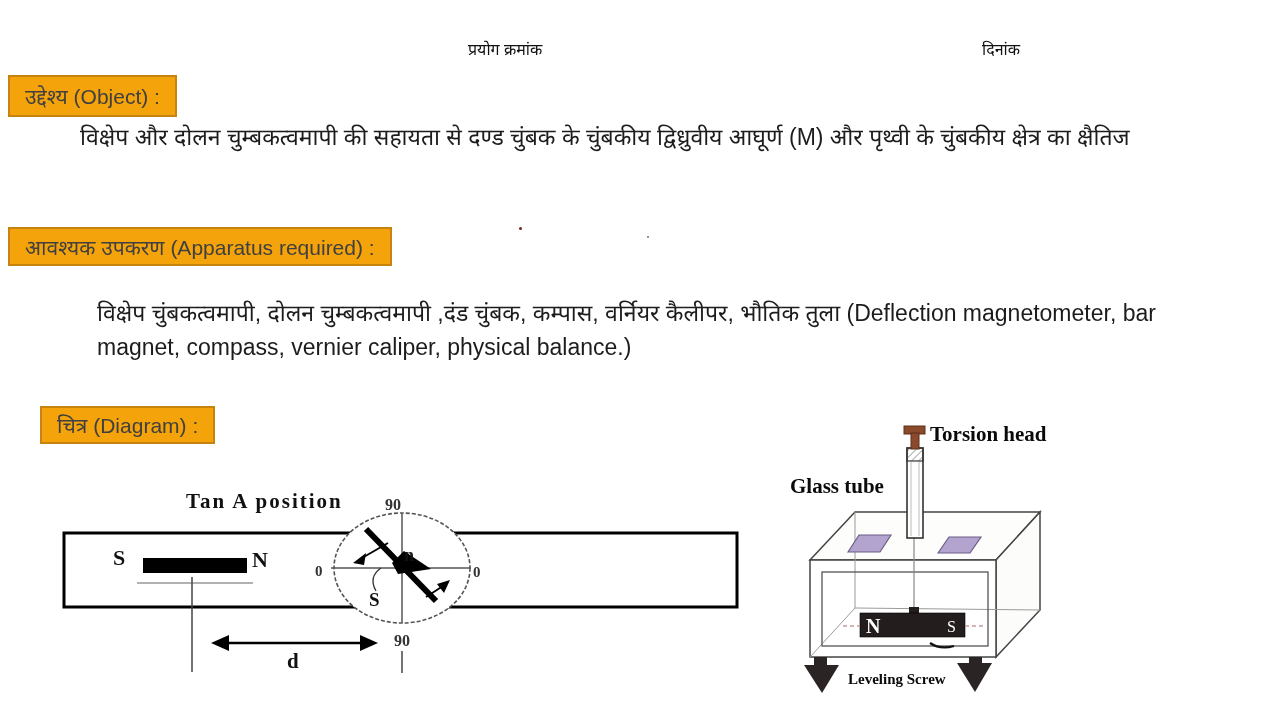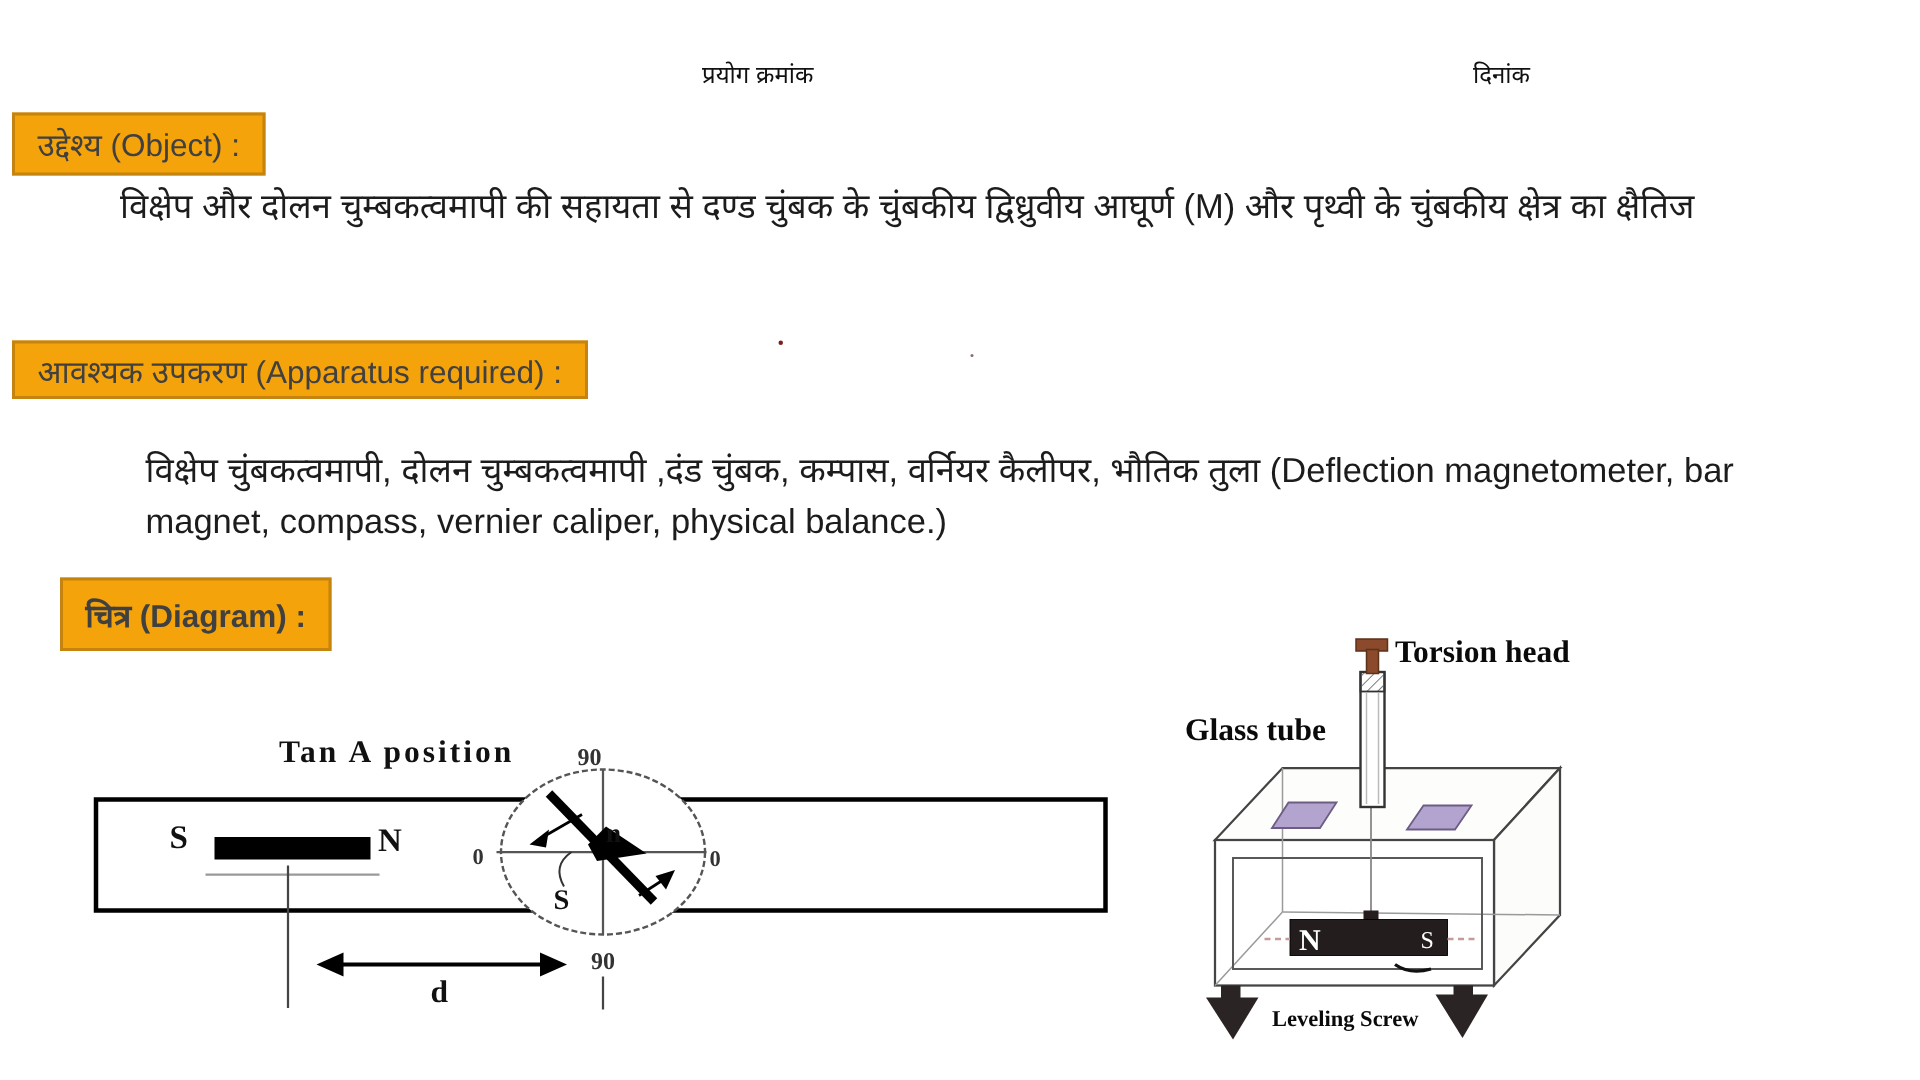--- a/index.html
+++ b/index.html
@@ -32,21 +32,21 @@
 
 <div class="speck" style="left:519px;top:227px;width:3px;height:3px;background:#7A1F1F;"></div>
 <div class="speck" style="left:647px;top:236px;width:2px;height:2px;background:#8a6a6a;"></div>
 
 <div class="abs badge" style="left:8px;top:227px;height:39px;">आवश्यक उपकरण (Apparatus required) :</div>
 <div class="abs" style="left:65px;top:296px;">
   <div class="app-line">विक्षेप चुंबकत्वमापी, दोलन चुम्बकत्वमापी ,दंड चुंबक, कम्पास, वर्नियर कैलीपर, भौतिक तुला (Deflection magnetometer, bar</div>
   <div class="app-line">magnet, compass, vernier caliper, physical balance.)</div>
 </div>
 
-<div class="abs badge" style="left:40px;top:385px;height:49px;font-weight:bold;">चित्र (Diagram) :</div>
+<div class="abs badge" style="left:40px;top:406px;height:38px;">चित्र (Diagram) :</div>
 
 <svg class="abs" style="left:50px;top:470px;" width="700" height="240" viewBox="50 470 700 240">
 
   <text x="186" y="508" font-size="21" font-weight="bold" letter-spacing="2" fill="#111">Tan A position</text>
   <text x="385" y="510" font-size="16" font-weight="bold" fill="#333">90</text>
 
   <rect x="64" y="533" width="673" height="74" fill="#ffffff" stroke="#000000" stroke-width="3"></rect>
 
   <text x="113" y="565" font-size="22" font-weight="bold" fill="#111">S</text>
   <rect x="143" y="558" width="104" height="15" fill="#000000"></rect>

